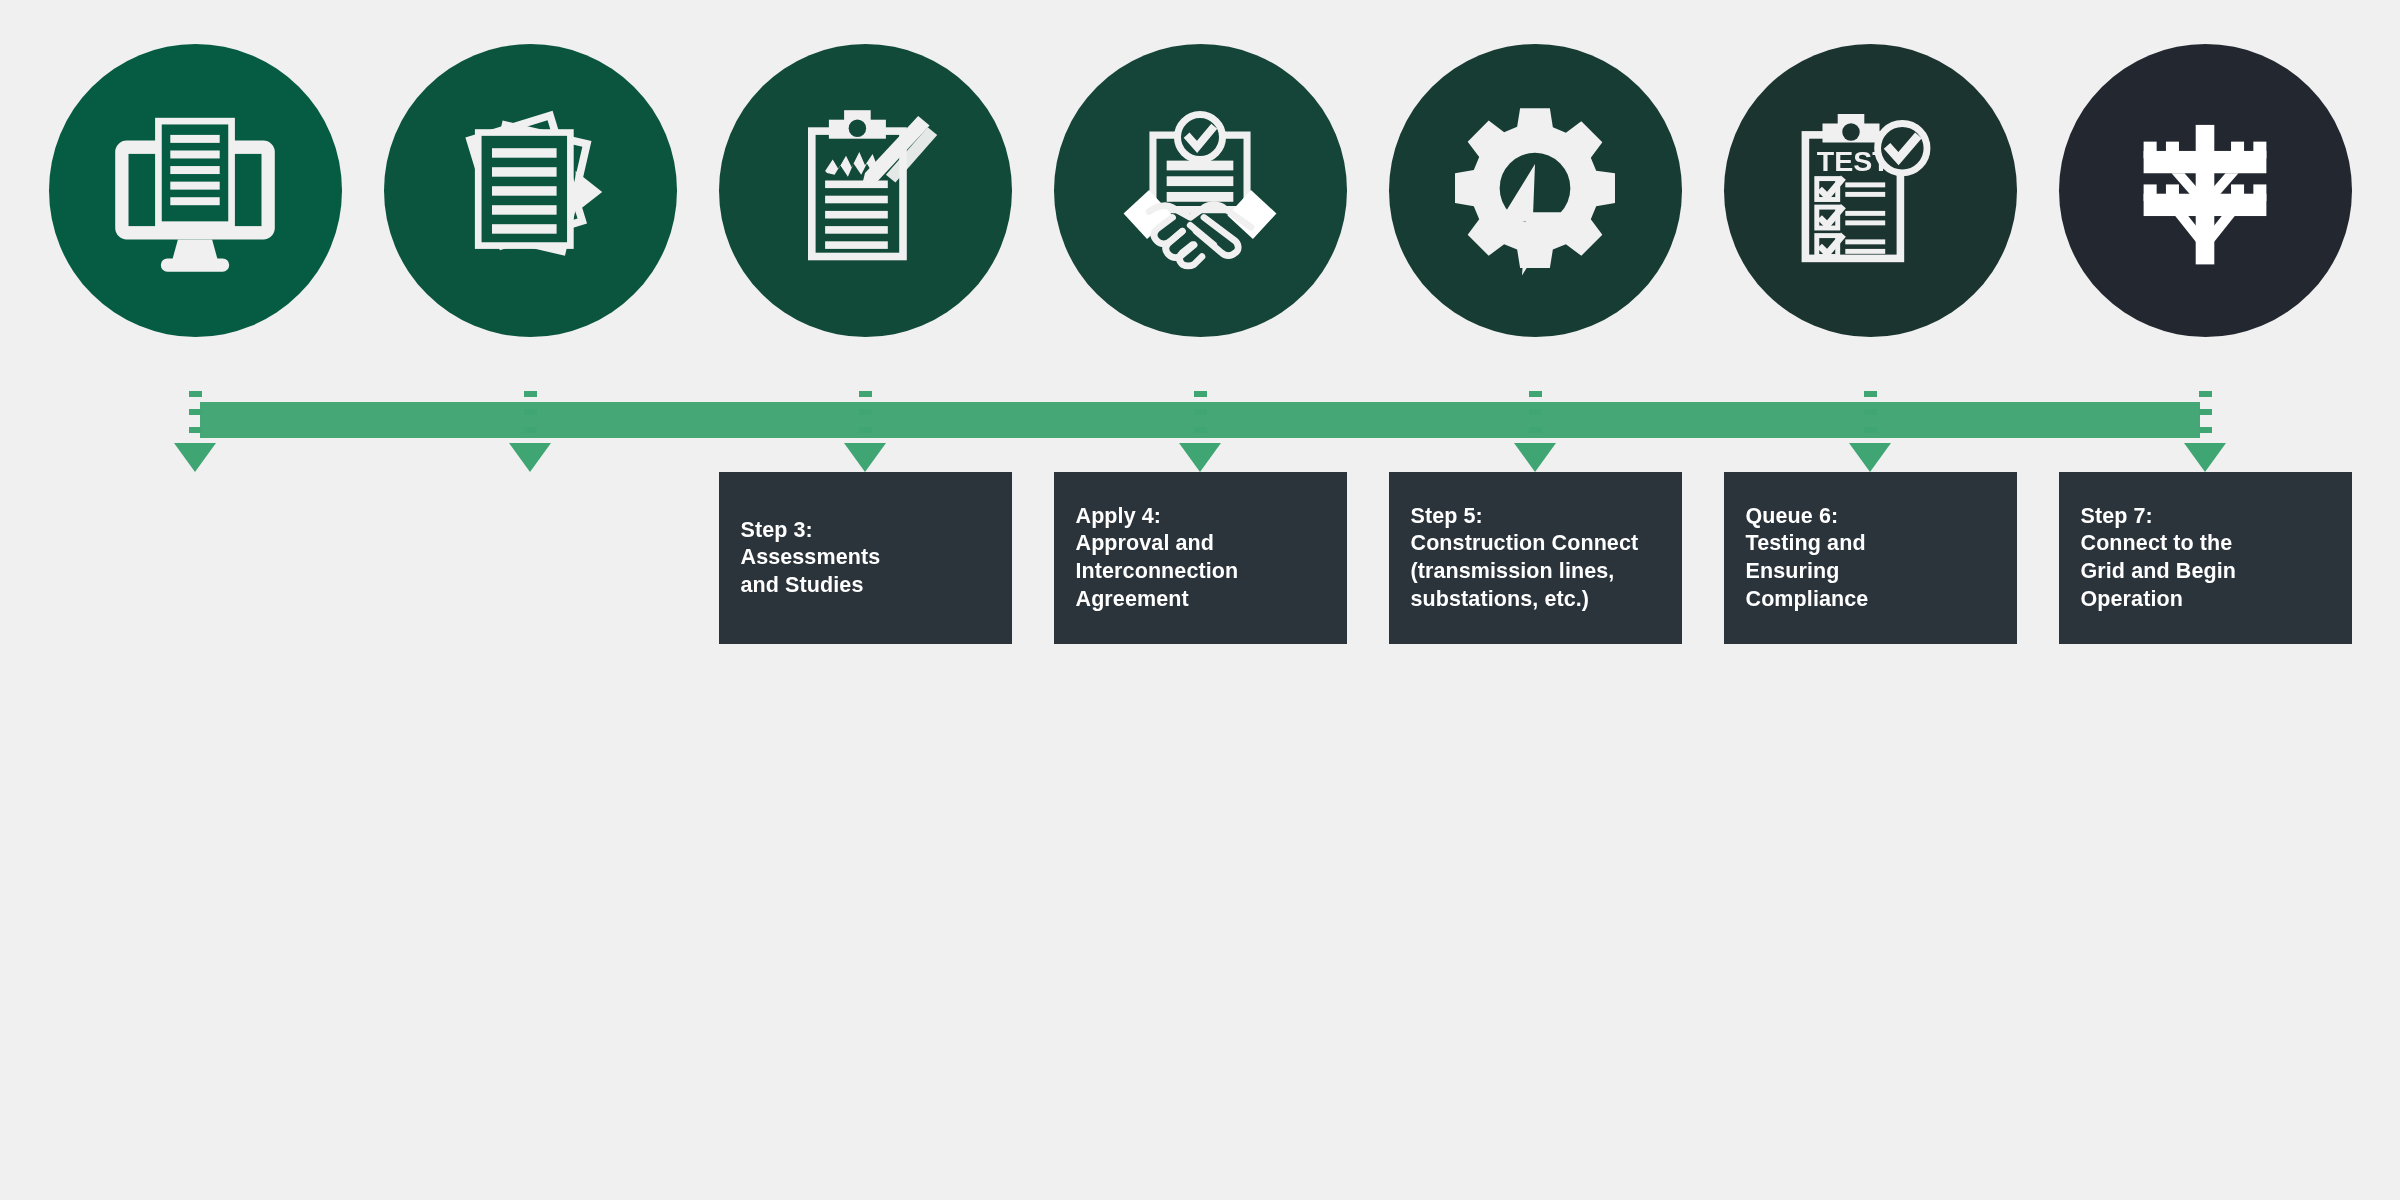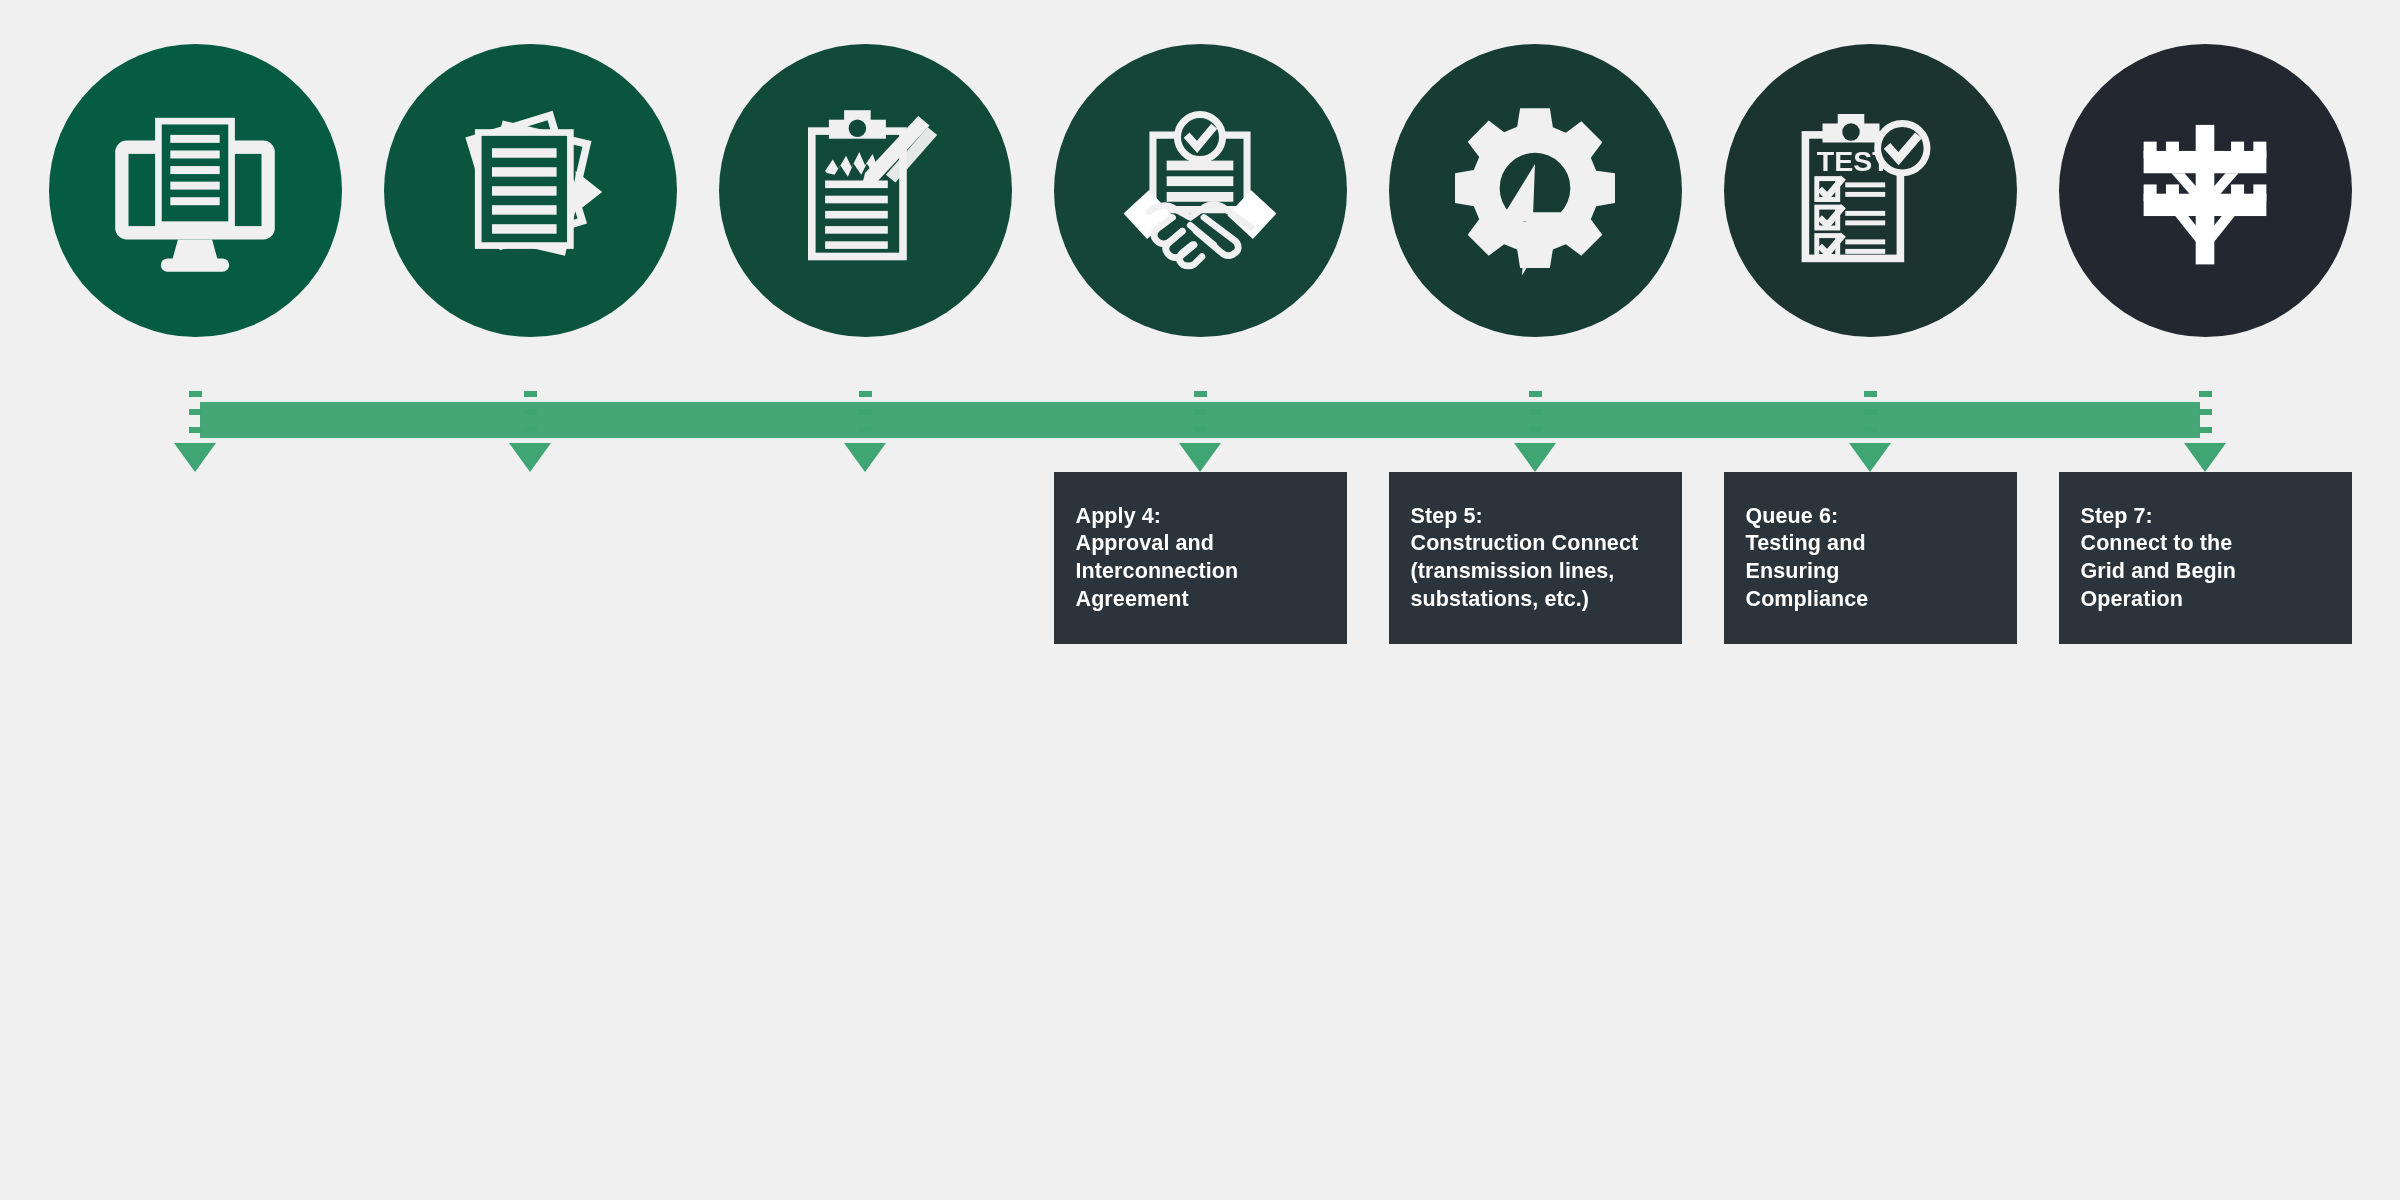--- a/index.html
+++ b/index.html
@@ -216,20 +216,25 @@
             </svg>
           </span>
         </div>
       </div>
       <div class="connector">
         <div class="dash"></div>
         <div class="dash"></div>
         <div class="dash"></div>
         <div class="arrowhead"></div>
       </div>
+      <div class="label-box">
+        <div class="label-text">Step 3:
+Assessments
+and Studies</div>
+      </div>
     </div>
 
     <div class="step o0">
       <div class="circle-wrap">
         <div class="circle" style="background:#154438">
           <span>
             <svg width="196" height="196" viewBox="0 0 100 100">
 
               <path fill="none" stroke="#f0f0f0" stroke-width="3.6" d="M26 22h48v38H26z"></path>
               <rect x="33" y="35" width="34" height="5" fill="#f0f0f0"></rect>

